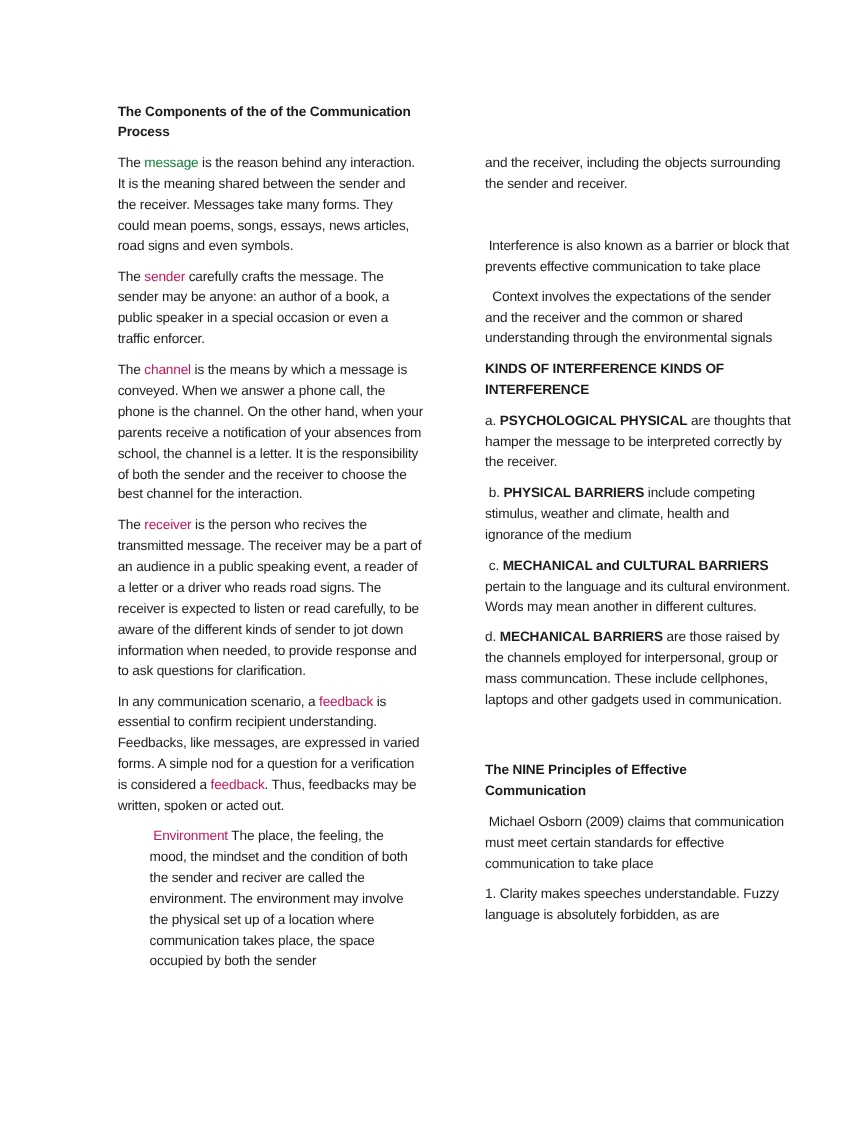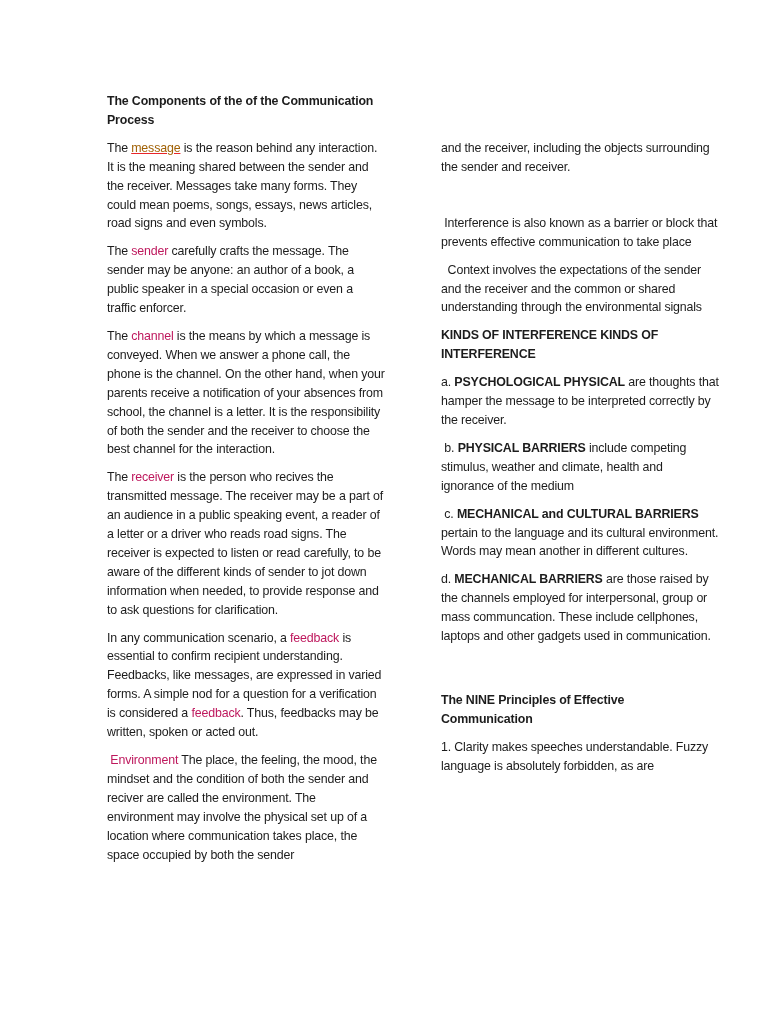--- a/index.html
+++ b/index.html
@@ -33,21 +33,21 @@
   .col-left { left: 91px; width: 278px; }
   .col-right { left: 406px; top: 139px; width: 278px; margin-left: 19px; }
   .heading {
     font-weight: bold;
     margin: 0 0 9px 0;
   }
   p {
     margin: 0 0 9px 0;
   }
   .kw { color: #be185d; }
-  .kw-u { color: #a16207; text-decoration: underline; text-decoration-color: #e8262a; }
+  .kw-u { color: #15803d; text-decoration-color: #e8262a; }
   .b { font-weight: bold; }
   .spacer-lg { height: 28px; }
   .spacer-xl { height: 36px; }
 </style>
 </head>
 <body>
 
 <div class="page">
 
   <div class="col col-left">
@@ -56,21 +56,21 @@
     <p><span>The </span><span class="kw-u">message</span><span> is the reason behind any interaction. It is the meaning shared between the sender and the receiver. Messages take many forms. They could mean poems, songs, essays, news articles, road signs and even symbols.</span></p>
 
     <p><span>The </span><span class="kw">sender</span><span> carefully crafts the message. The sender may be anyone: an author of a book, a public speaker in a special occasion or even a traffic enforcer.</span></p>
 
     <p><span>The </span><span class="kw">channel</span><span> is the means by which a message is conveyed. When we answer a phone call, the phone is the channel. On the other hand, when your parents receive a notification of your absences from school, the channel is a letter. It is the responsibility of both the sender and the receiver to choose the best channel for the interaction.</span></p>
 
     <p><span>The </span><span class="kw">receiver</span><span> is the person who recives the transmitted message. The receiver may be a part of an audience in a public speaking event, a reader of a letter or a driver who reads road signs. The receiver is expected to listen or read carefully, to be aware of the different kinds of sender to jot down information when needed, to provide response and to ask questions for clarification.</span></p>
 
     <p><span>In any communication scenario, a </span><span class="kw">feedback</span><span> is essential to confirm recipient understanding. Feedbacks, like messages, are expressed in varied forms. A simple nod for a question for a verification is considered a </span><span class="kw">feedback</span><span>. Thus, feedbacks may be written, spoken or acted out.</span></p>
 
-    <p style="white-space: pre-wrap;"><span> </span><span class="kw">Environment</span><span> The place, the feeling, the mood, the mindset and the condition of both the sender and reciver are called the environment. The environment may involve the physical set up of a location where communication takes place, the space occupied by both the sender</span></p>
+    <p style="white-space: pre-wrap; margin-left: 29px;"><span> </span><span class="kw">Environment</span><span> The place, the feeling, the mood, the mindset and the condition of both the sender and reciver are called the environment. The environment may involve the physical set up of a location where communication takes place, the space occupied by both the sender</span></p>
   </div>
 
   <div class="col col-right">
     <p>and the receiver, including the objects surrounding the sender and receiver.</p>
 
     <div class="spacer-lg"></div>
 
     <p style="white-space: pre-wrap;"> Interference is also known as a barrier or block that prevents effective communication to take place</p>
 
     <p style="white-space: pre-wrap;">  Context involves the expectations of the sender and the receiver and the common or shared understanding through the environmental signals</p>
@@ -82,17 +82,18 @@
     <p style="white-space: pre-wrap;"><span> b. </span><span class="b">PHYSICAL BARRIERS</span><span> include competing stimulus, weather and climate, health and ignorance of the medium</span></p>
 
     <p style="white-space: pre-wrap;"><span> c. </span><span class="b">MECHANICAL and CULTURAL BARRIERS</span><span> pertain to the language and its cultural environment. Words may mean another in different cultures.</span></p>
 
     <p style="white-space: pre-wrap;"><span>d. </span><span class="b">MECHANICAL BARRIERS</span><span> are those raised by the channels employed for interpersonal, group or mass communcation. These include cellphones, laptops and other gadgets used in communication.</span></p>
 
     <div class="spacer-xl"></div>
 
     <div class="heading">The NINE Principles of Effective Communication</div>
 
+    <p style="white-space: pre-wrap;"> Michael Osborn (2009) claims that communication must meet certain standards for effective communication to take place</p>
 
     <p>1. Clarity makes speeches understandable. Fuzzy language is absolutely forbidden, as are</p>
   </div>
 
 </div>
 
 </body></html>

